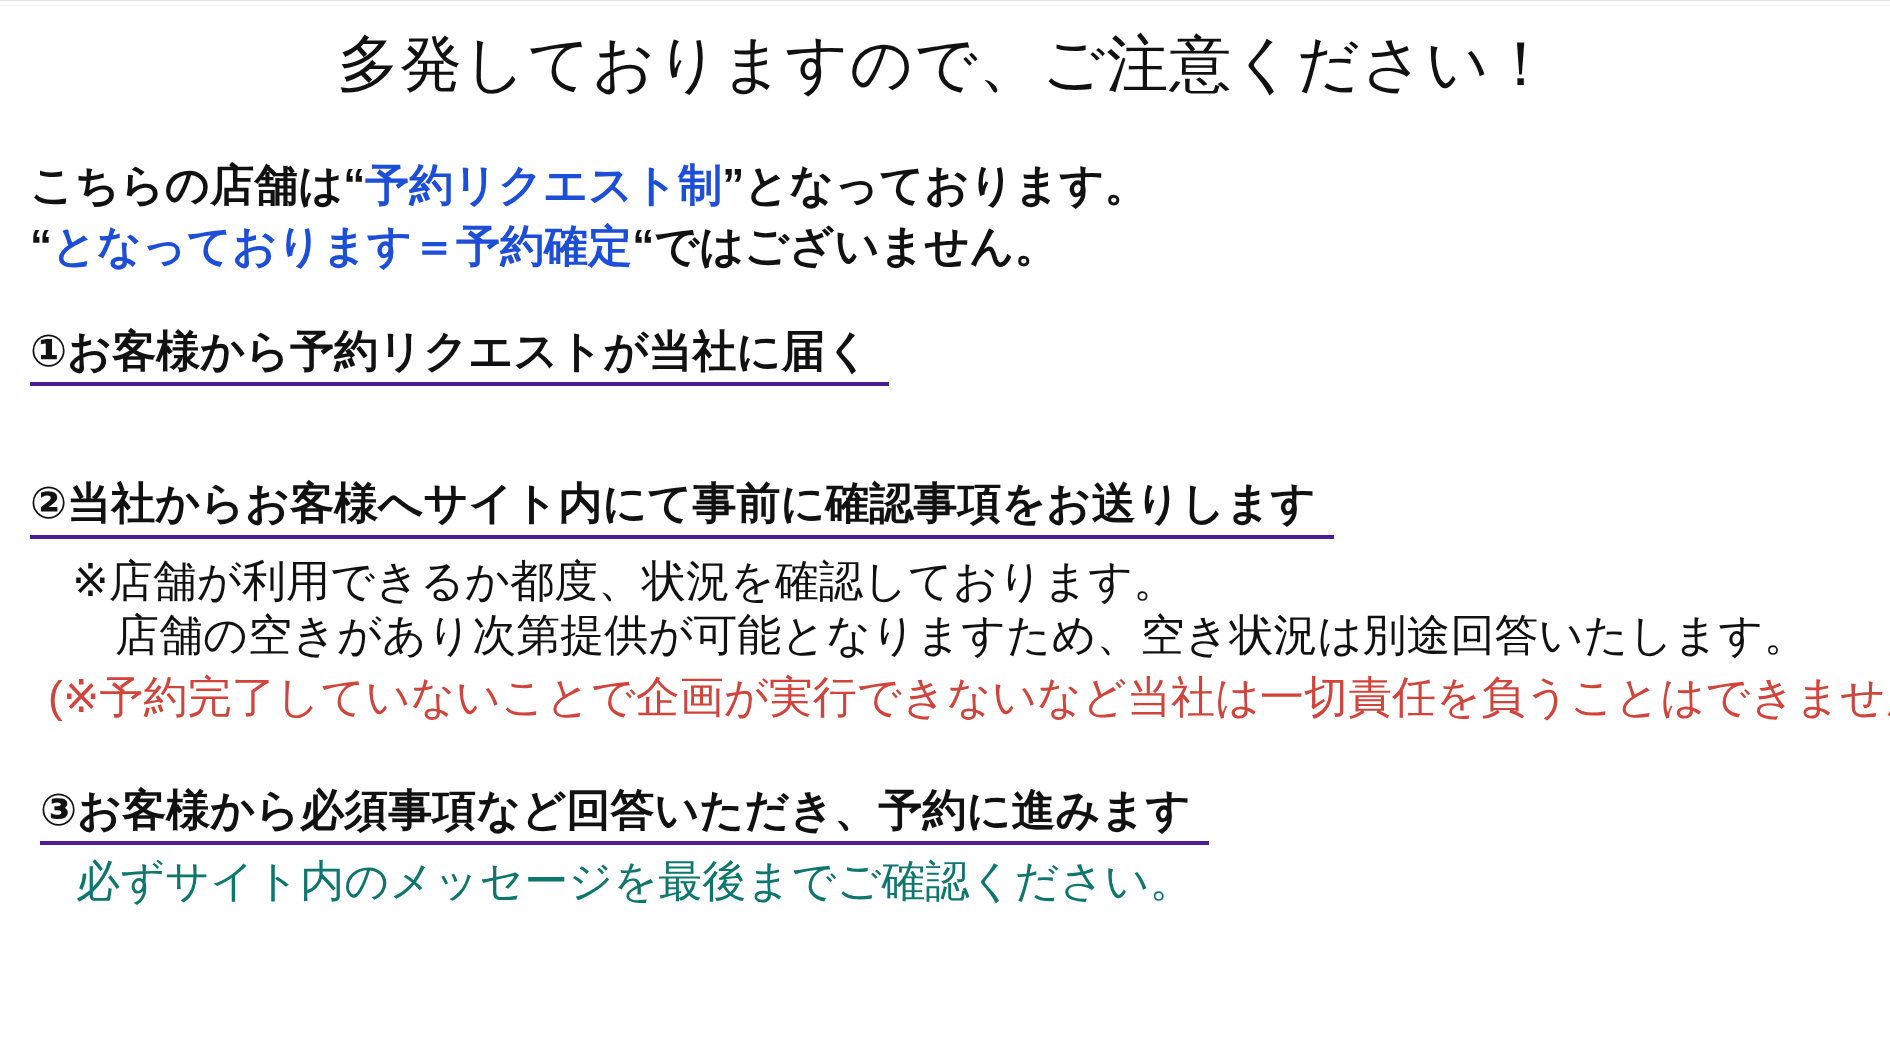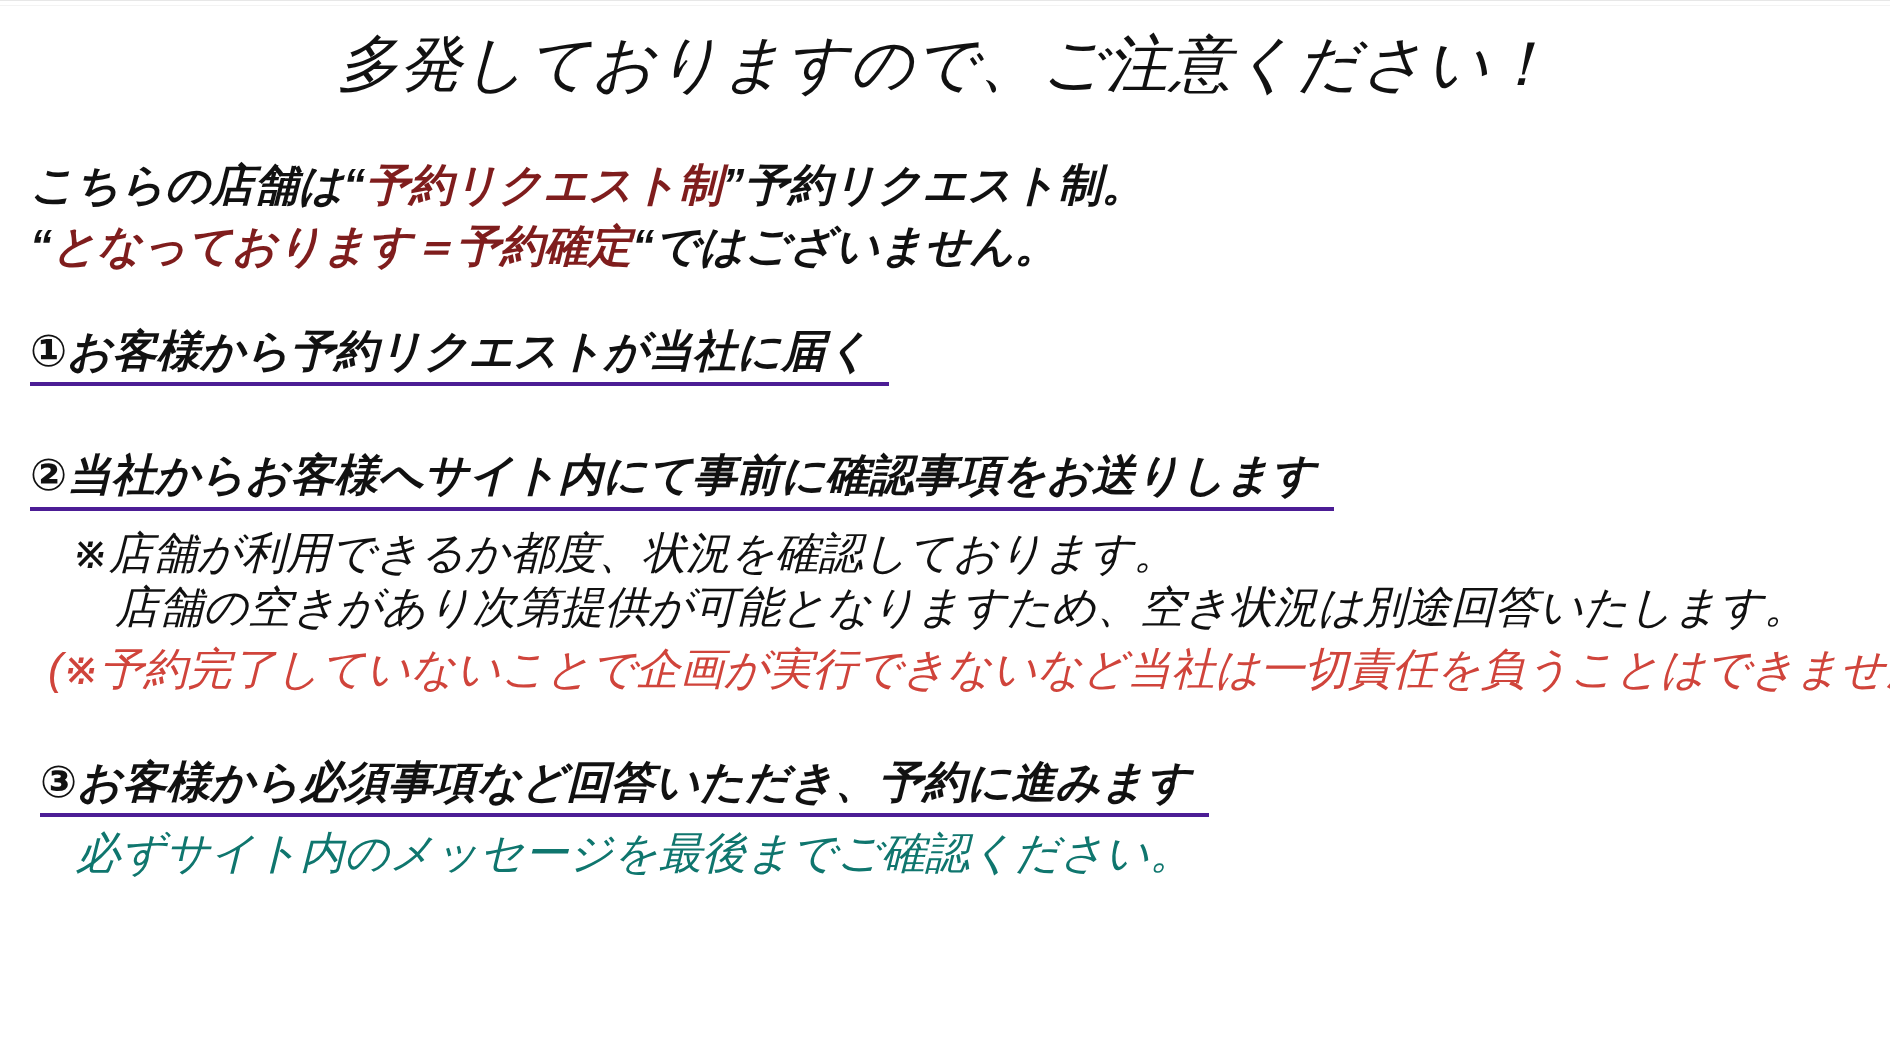--- a/index.html
+++ b/index.html
@@ -8,21 +8,20 @@
     background: #ffffff;
   }
   .page {
     position: relative;
     width: 1890px;
     height: 1064px;
     background: #ffffff;
     overflow: hidden;
     font-family: "Liberation Sans", "DejaVu Sans", sans-serif;
     color: #111111;
-    font-style: italic;
   }
   .top-edge   { height: 1px; background: #e7e7e7; }
   .top-edge2  { height: 1px; background: #f3f3f3; margin-top: 4px; }
 
   .page-title {
     margin: 24px 0 0 0;
     text-align: center;
     font-size: 62px;
     font-weight: 500;
     letter-spacing: 1px;
@@ -31,34 +30,34 @@
     color: #111111;
   }
 
   .intro {
     margin: 56px 0 0 30px;
     font-size: 44px;
     font-weight: 700;
     line-height: 61px;
     white-space: nowrap;
   }
-  .red-em { color: #7f1d1d; }
+  .red-em { color: #1d4ed8; }
 
   .step  { margin-left: 30px; white-space: nowrap; }
   .step-heading {
     display: inline-block;
     font-size: 44px;
     font-weight: 700;
     line-height: 1.12;
     border-bottom: 4px solid #4c1d95;
     padding: 0 18px 7px 0;
     white-space: nowrap;
   }
   .step-1 { margin-top: 50px; }
-  .step-2 { margin-top: 64px; }
+  .step-2 { margin-top: 92px; }
   .step-3 { margin-top: 62px; margin-left: 40px; }
 
   .note {
     font-size: 44px;
     font-weight: 400;
     line-height: 52px;
     white-space: nowrap;
     color: #111111;
   }
   .note-red   { color: #d0443b; }
@@ -82,21 +81,21 @@
 
 <div class="page">
 
   <div class="top-edge"></div>
   <div class="top-edge2"></div>
 
   <h1 class="page-title">多発しておりますので、ご注意ください！</h1>
 
   <div class="intro">
     <div>
-      <span>こちらの店舗は“</span><span class="red-em">予約リクエスト制</span><span>”予約リクエスト制。</span>
+      <span>こちらの店舗は“</span><span class="red-em">予約リクエスト制</span><span>”となっております。</span>
     </div>
     <div>
       <span>“</span><span class="red-em">となっております＝予約確定</span><span>“ではございません。</span>
     </div>
   </div>
 
   <div class="step step-1">
     <span class="step-heading">①お客様から予約リクエストが当社に届く</span>
   </div>
 

